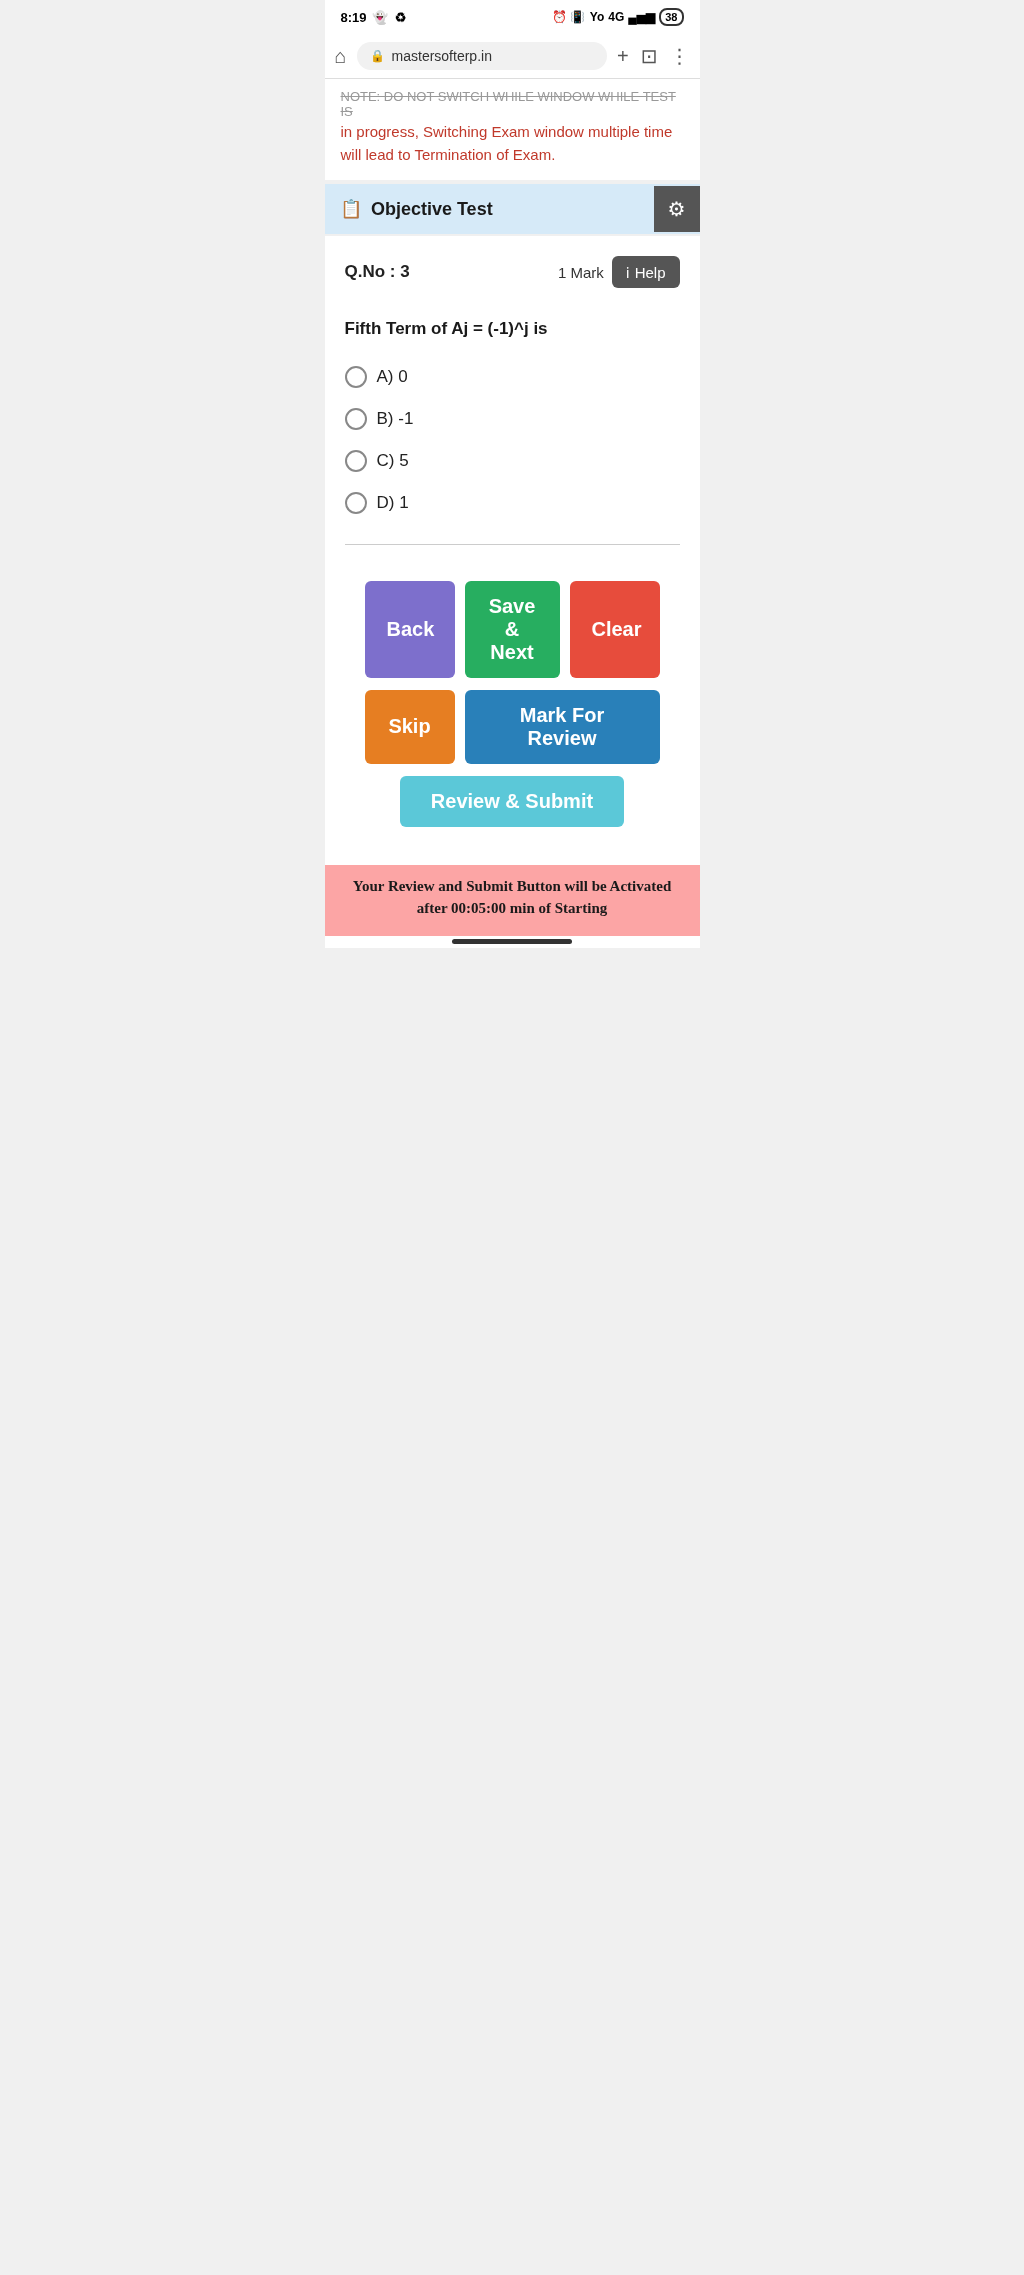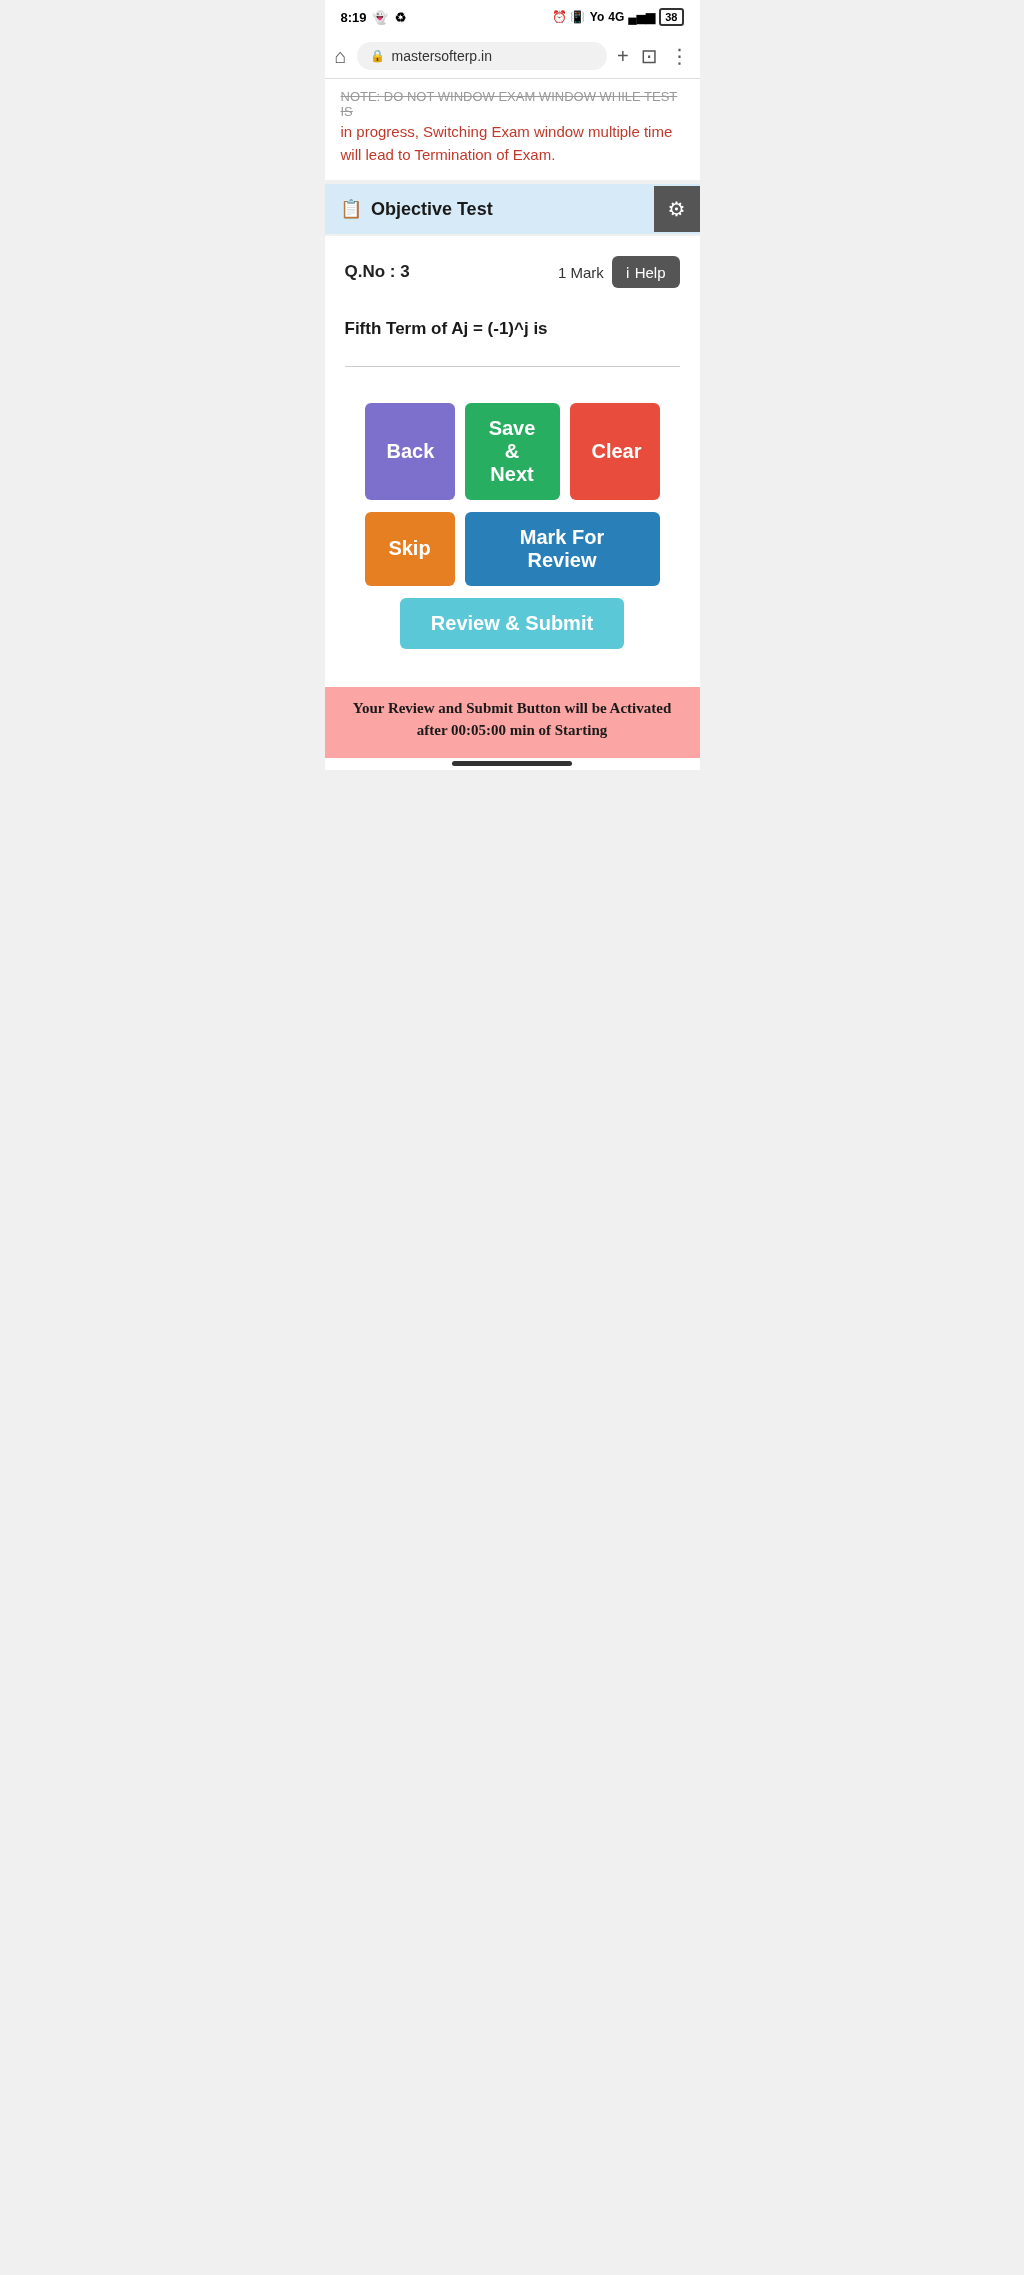--- a/index.html
+++ b/index.html
@@ -20,21 +20,21 @@
       justify-content: space-between;
       align-items: center;
       padding: 8px 16px;
       font-size: 13px;
       font-weight: 600;
     }
     .status-left { display: flex; align-items: center; gap: 6px; }
     .status-right { display: flex; align-items: center; gap: 4px; font-size: 12px; }
     .battery-box {
       border: 2px solid #333;
-      border-radius: 3px;
+      border-radius: 8px;
       padding: 1px 4px;
       font-size: 11px;
       font-weight: bold;
     }
 
     
     .browser-bar {
       background: #fff;
       display: flex;
       align-items: center;
@@ -273,21 +273,21 @@
     <span>mastersofterp.in</span>
   </div>
   <div class="browser-icons">
     <span>+</span>
     <span>⊡</span>
     <span>⋮</span>
   </div>
 </div>
 
 <div class="warning-section">
-  <div class="warning-text-gray">NOTE: DO NOT WINDOW EXAM WINDOW WHILE TEST IS</div>
+  <div class="warning-text-gray">NOTE: DO NOT SWITCH WHILE WINDOW WHILE TEST IS</div>
   <div class="warning-text">in progress, Switching Exam window multiple time will lead to Termination of Exam.</div>
 </div>
 
 <div class="objective-header">
   <span class="objective-icon">📋</span>
   <span class="objective-title">Objective Test</span>
   <div class="settings-btn">
     <span>⚙</span>
   </div>
 </div>
@@ -299,20 +299,38 @@
       <span class="marks-text">1 Mark</span>
       <div class="help-btn">
         <span>ℹ</span>
         <span>Help</span>
       </div>
     </div>
   </div>
 
   <div class="question-text">Fifth Term of Aj = (-1)^j is</div>
 
+  <ul class="options-list">
+    <li class="option-item">
+      <div class="radio-circle"></div>
+      <span class="option-label">A) 0</span>
+    </li>
+    <li class="option-item">
+      <div class="radio-circle"></div>
+      <span class="option-label">B) -1</span>
+    </li>
+    <li class="option-item">
+      <div class="radio-circle"></div>
+      <span class="option-label">C) 5</span>
+    </li>
+    <li class="option-item">
+      <div class="radio-circle"></div>
+      <span class="option-label">D) 1</span>
+    </li>
+  </ul>
 
   <hr class="divider">
 
   <div class="action-buttons">
     <div class="btn-row">
       <button class="btn btn-back">Back</button>
       <button class="btn btn-save-next">Save &amp; Next</button>
       <button class="btn btn-clear">Clear</button>
     </div>
     <div class="btn-row">

